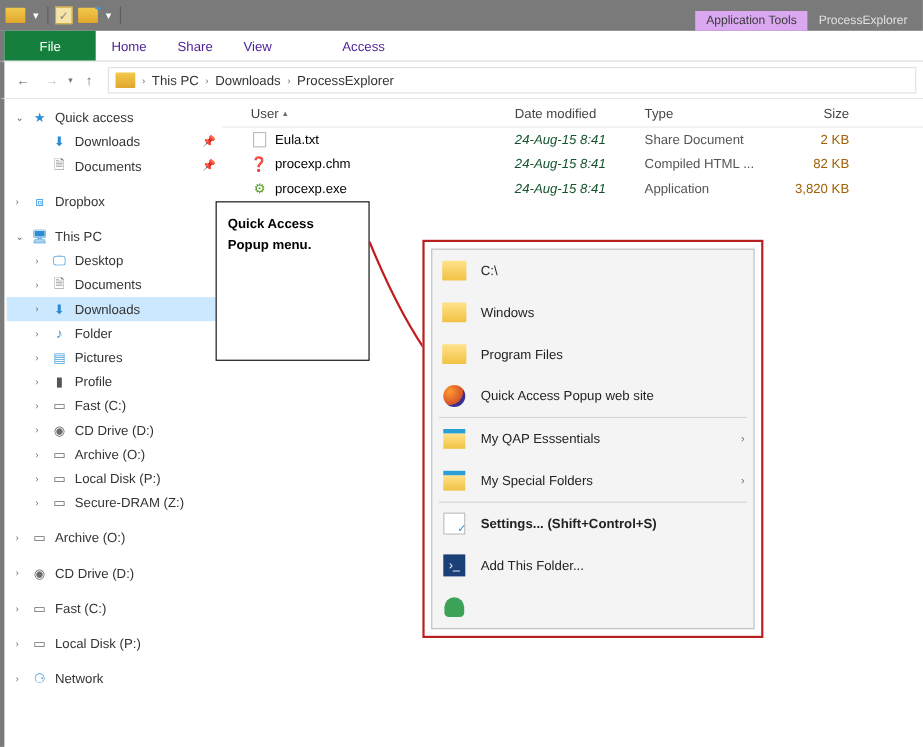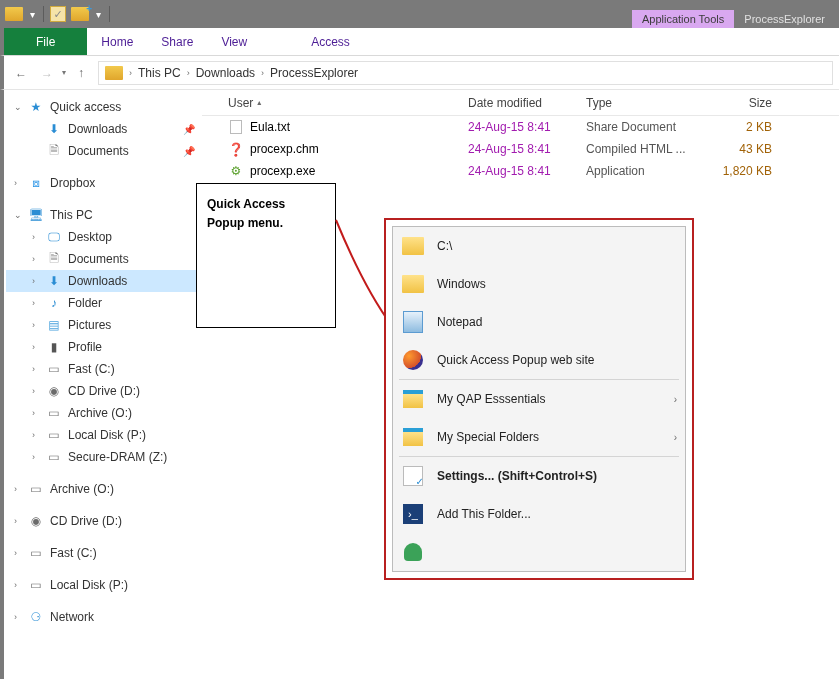--- a/index.html
+++ b/index.html
@@ -62,21 +62,21 @@
 .cols { display:flex; height:26px; align-items:center; border-bottom:1px solid #e8e8e8; padding-left:26px;}
 .col { color:#444; }
 .col.name{width:240px; display:flex;align-items:center;gap:4px;}
 .col.date{width:118px;}
 .col.type{width:120px;}
 .col.size{width:78px; text-align:right; padding-right:12px;}
 .sort-ind{font-size:8px;color:#6b6b6b;}
 
 .filerow { display:flex; height:22px; align-items:center; padding-left:26px;}
 .filerow .c-name{width:240px; display:flex;align-items:center;gap:6px;}
-.filerow .c-date{width:118px;color:#a21caf;}
+.filerow .c-date{width:118px;color:#14532d;font-style:italic;}
 .filerow .c-type{width:120px;color:#555;}
 .filerow .c-size{width:78px;text-align:right;color:#a16207;padding-right:12px;}
 .file-ic{width:16px;height:16px;display:inline-flex;align-items:center;justify-content:center;}
 .file-txt{background:#fff;border:1px solid #bbb;width:12px;height:14px;}
 .file-chm{color:#3b83c0;font-size:13px;}
 .file-exe{color:#5aa02c;font-size:12px;}
 
 
 .callout { position:absolute; left:196px; top:183px; width:140px; height:145px; border:1px solid #000; background:#fff; padding:10px;}
 .callout-text{font-size:15px; font-weight:bold; line-height:1.25;}
@@ -288,30 +288,30 @@
       <div class="c-type">Share Document</div>
       <div class="c-size">2 KB</div>
     </div>
     <div class="filerow">
       <div class="c-name">
           <span class="file-ic file-chm">❓</span>
           <span>procexp.chm</span>
         </div>
       <div class="c-date">24-Aug-15 8:41</div>
       <div class="c-type">Compiled HTML ...</div>
-      <div class="c-size">43 KB</div>
+      <div class="c-size">82 KB</div>
     </div>
     <div class="filerow">
       <div class="c-name">
           <span class="file-ic file-exe">⚙</span>
           <span>procexp.exe</span>
         </div>
       <div class="c-date">24-Aug-15 8:41</div>
       <div class="c-type">Application</div>
-      <div class="c-size">1,820 KB</div>
+      <div class="c-size">3,820 KB</div>
     </div>
   </div>
 </div>
 
 <div class="callout">
   <div class="callout-text"><span>Quick Access</span> <span>Popup menu.</span></div>
 </div>
 
 <svg class="arrow-svg" viewBox="0 0 70 120">
   <path d="M 2 2 Q 30 70 58 108" stroke="#c21b1b" stroke-width="2" fill="none"></path>
@@ -327,23 +327,23 @@
         <span class="ptxt">C:\</span>
       </div>
     <div class="popup-item">
         <span class="pic">
           <span class="mini-folder"></span>
         </span>
         <span class="ptxt">Windows</span>
       </div>
     <div class="popup-item">
         <span class="pic">
-          <span class="mini-notepad"></span>
-        </span>
-        <span class="ptxt">Notepad</span>
+          <span class="mini-folder"></span>
+        </span>
+        <span class="ptxt">Program Files</span>
       </div>
     <div class="popup-item">
         <span class="pic">
           <span class="mini-ff"></span>
         </span>
         <span class="ptxt">Quick Access Popup web site</span>
       </div>
     <div class="popup-sep"></div>
     <div class="popup-item">
         <span class="pic">

